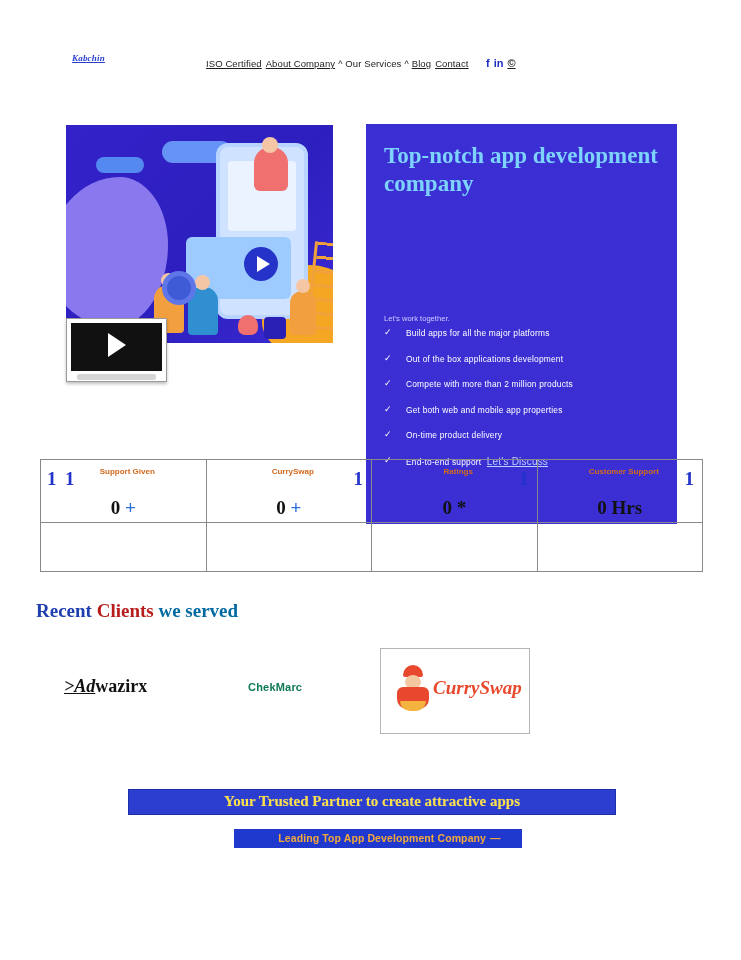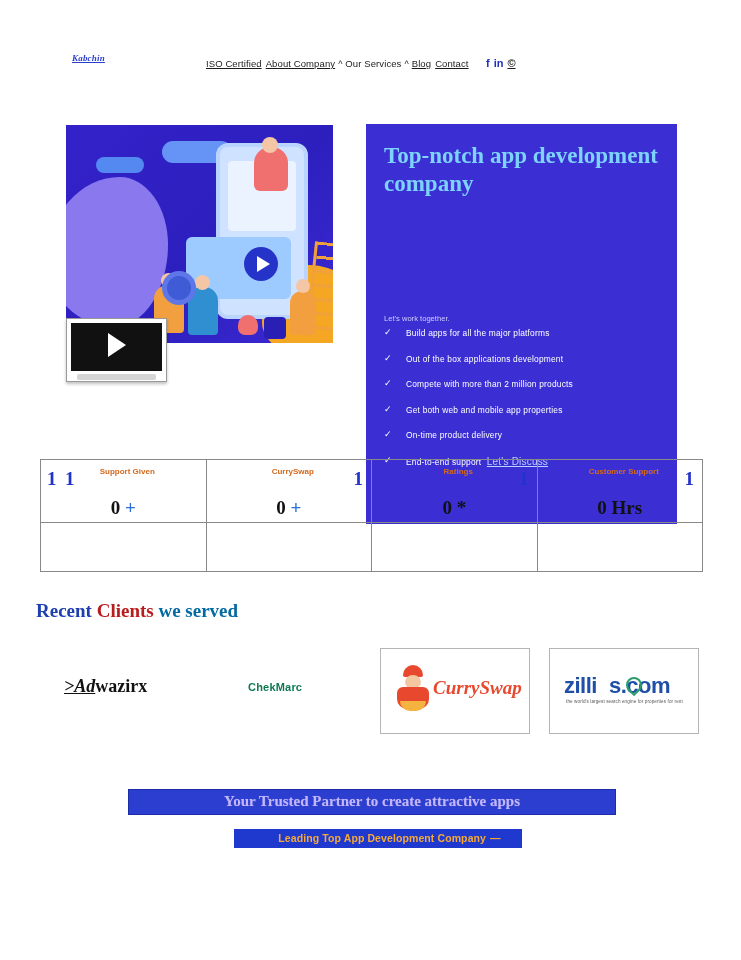--- a/index.html
+++ b/index.html
@@ -411,21 +411,21 @@
     background: #2b3ecf;
     border: 1px solid #1d2da8;
   }
   .banner-primary .txt {
     position: absolute;
     left: 0; right: 0; top: 3px;
     text-align: center;
     font-family: "Liberation Serif", serif;
     font-weight: bold;
     font-size: 15px;
-    color: #c4b5fd;
+    color: #fde047;
     text-shadow: 0 0 1px rgba(255,255,255,.25);
   }
   .banner-secondary {
     position: absolute;
     left: 234px;
     top: 829px;
     width: 288px;
     height: 19px;
     background: #1f39cf;
   }
@@ -598,27 +598,20 @@
   <div class="client-box client-curryswap">
     <div class="curry-logo">
       <div class="curry-head"></div>
       <div class="curry-face"></div>
       <div class="curry-body"></div>
       <div class="curry-bowl"></div>
     </div>
     <div class="curry-text">CurrySwap</div>
   </div>
 
-  <div class="client-box client-zillios">
-    <div class="zillios-text">
-      <span>zilli</span><span style="display:inline-block;width:12px"></span><span>s.com</span>
-    </div>
-    <div class="zillios-pin"></div>
-    <div class="zillios-sub">the world's largest search engine for properties for rent</div>
-  </div>
 </div>
 
 <div class="banner-primary">
   <div class="txt">Your Trusted Partner to create attractive apps</div>
 </div>
 
 <div class="banner-secondary">
   <div class="txt">
     <span>Leading Top App Development Company</span><span class="dash">—</span>
   </div>

